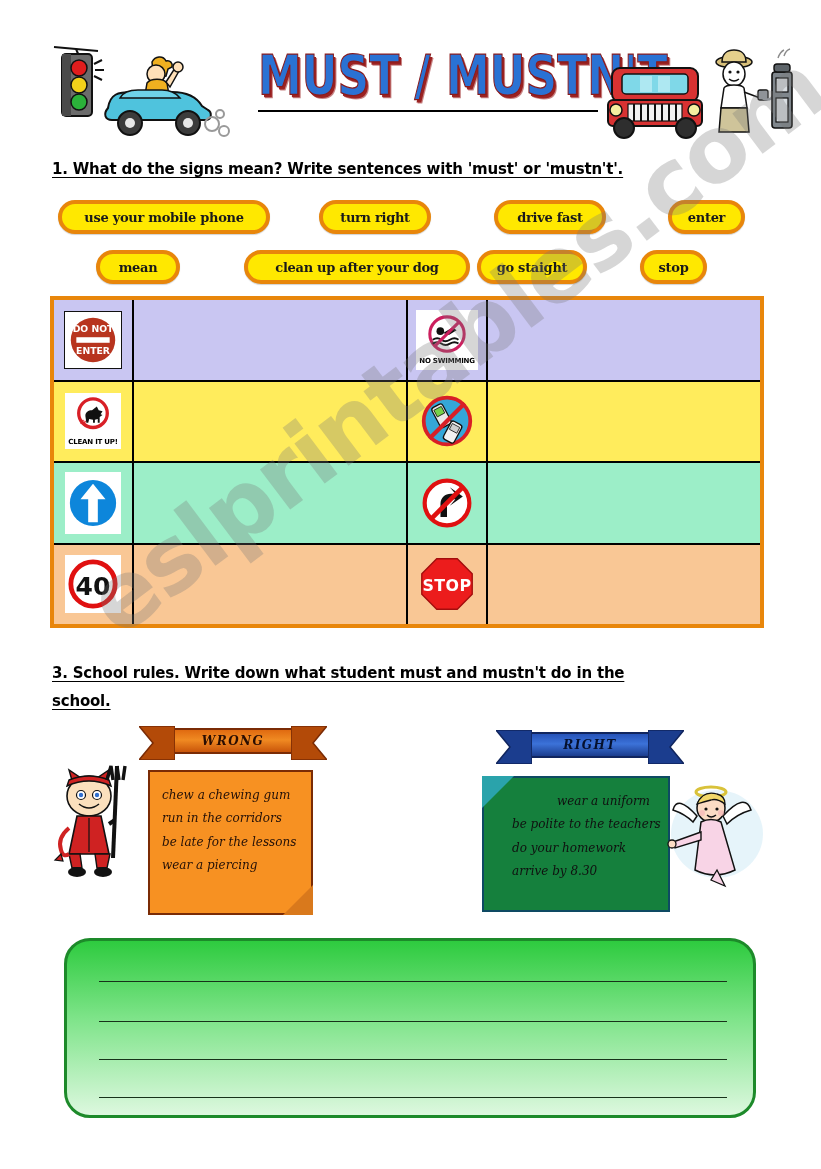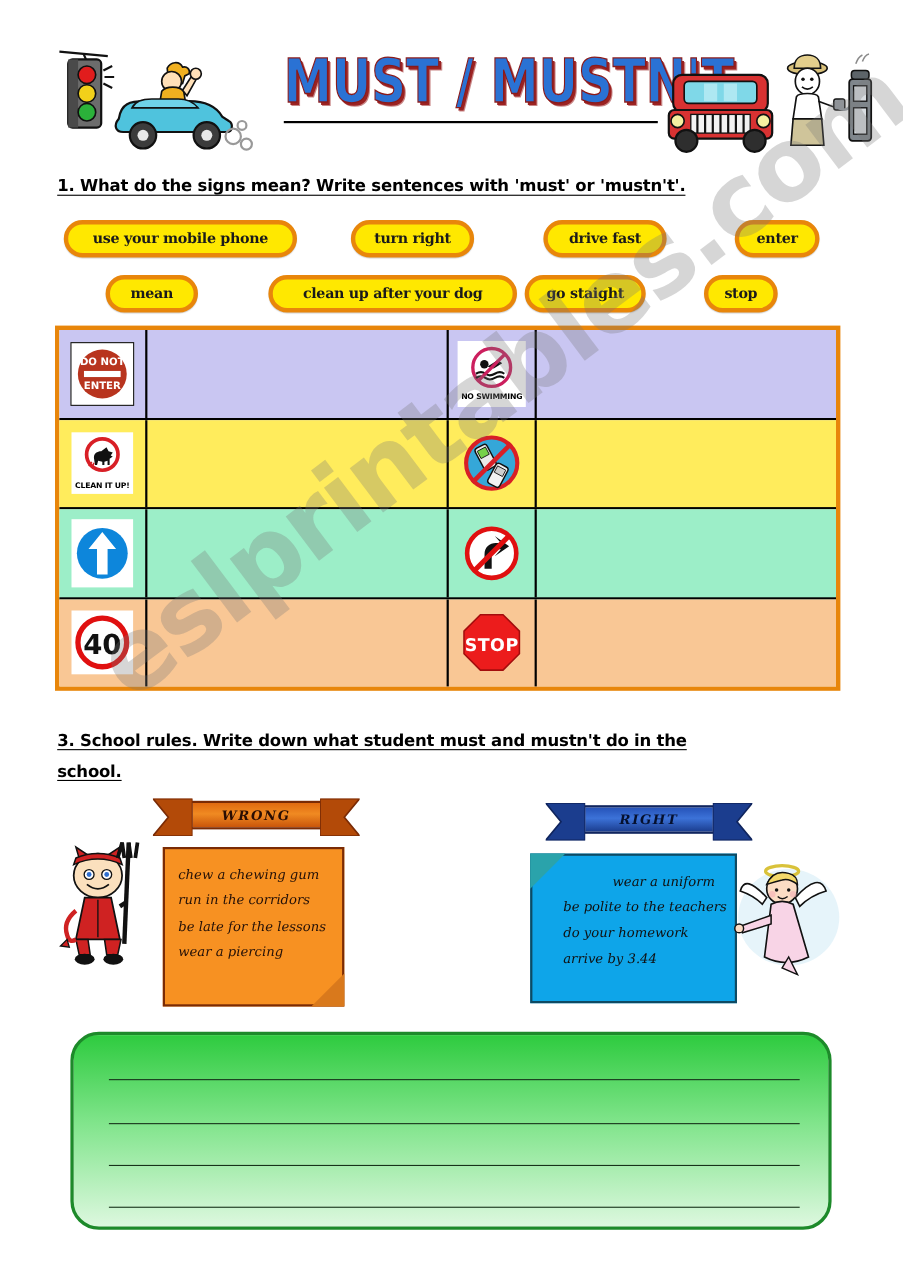--- a/index.html
+++ b/index.html
@@ -211,21 +211,21 @@
     color: #231008;
     padding: 12px 10px 10px 12px;
   }
   #note-wrong {
     left: 148px; top: 770px; width: 165px; height: 145px;
     background: #f79122;
     border: 2px solid #7a2b05;
   }
   #note-right {
     left: 482px; top: 776px; width: 188px; height: 136px;
-    background: #0ea5e9;
+    background: #15803d;
     border: 2px solid #0e4a63;
     color: #101010;
     padding-left: 28px;
   }
   .note .line { line-height: 1.95; white-space: nowrap; }
   #note-right .line:first-child { text-align: right; padding-right: 8px; }
 
   .dogear-wrong {
     position: absolute;
     right: -2px; bottom: -2px;
@@ -540,21 +540,21 @@
   <svg class="ribbon-tail" style="right:-36px;" viewBox="0 0 36 34">
     <polygon points="36,0 0,0 0,34 36,34 22,17" fill="#1b3d8e" stroke="#10255e" stroke-width="1.5"></polygon>
   </svg>
   <span>RIGHT</span>
 </div>
 
 <div class="note" id="note-right">
   <div class="line">wear a uniform</div>
   <div class="line">be polite to the teachers</div>
   <div class="line">do your homework</div>
-  <div class="line">arrive by 3.44</div>
+  <div class="line">arrive by 8.30</div>
   <div class="dogear-right"></div>
 </div>
 
 <svg id="angel" viewBox="0 0 104 122">
   <ellipse cx="54" cy="62" rx="46" ry="44" fill="#d8eef7" opacity="0.65"></ellipse>
   <ellipse cx="48" cy="20" rx="15" ry="5" fill="none" stroke="#d9c23a" stroke-width="3"></ellipse>
   <path d="M34 44q-20-22-24-6 12 4 20 12z" fill="#fff" stroke="#111" stroke-width="1.5"></path>
   <path d="M60 44q22-24 28-6-14 4-24 14z" fill="#fff" stroke="#111" stroke-width="1.5"></path>
   <circle cx="48" cy="36" r="14" fill="#fbdcc4" stroke="#111" stroke-width="1.5"></circle>
   <path d="M34 32q6-14 20-10 8 2 8 10-8-6-14-4-8 2-14 4z" fill="#f2d86a" stroke="#111" stroke-width="1.3"></path>

